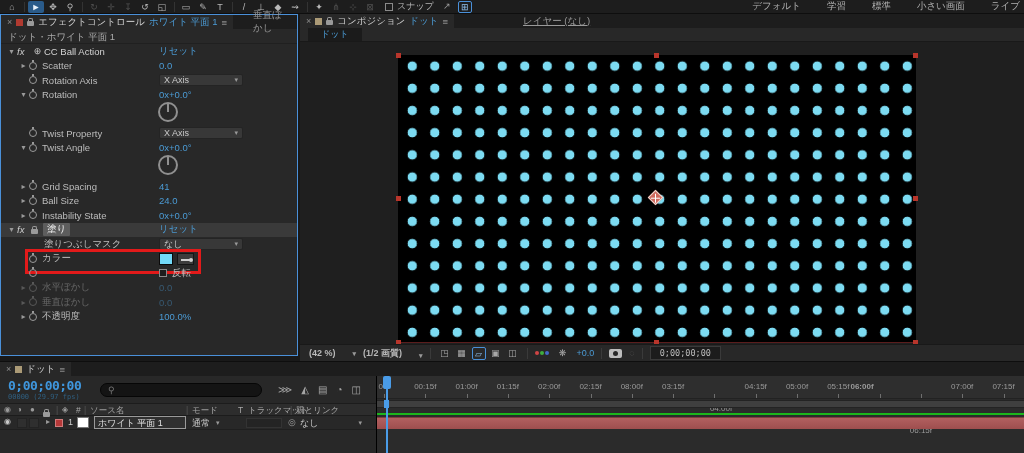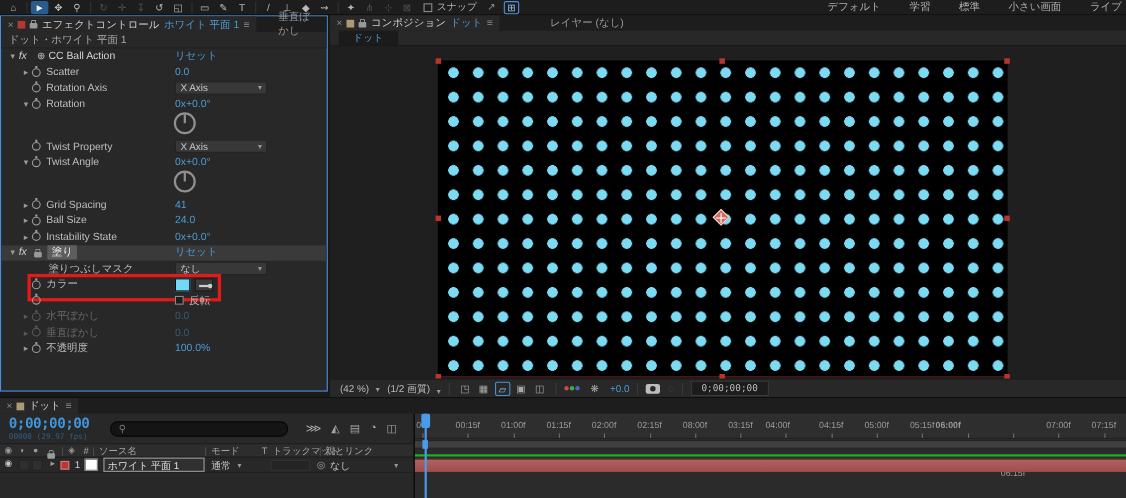--- a/index.html
+++ b/index.html
@@ -83,21 +83,21 @@
   .comp-frame { position:absolute; left:98px; top:13px; width:518px; height:288px;
     border-bottom:1px solid #5a1d1d; }
   .hdl { position:absolute; width:5px; height:5px; background:#b8352b; }
   .anchor { position:absolute; left:252px; top:137px; width:11px; height:11px; background:#cf6a5e;
     border:1px solid #f0d8d0; transform:rotate(45deg); }
   .anchor::before, .anchor::after { content:''; position:absolute; left:50%; top:50%; width:9px; height:1px; background:#fff; }
   .anchor::before { transform:translate(-50%,-50%) rotate(45deg); }
   .anchor::after { transform:translate(-50%,-50%) rotate(-45deg); }
   .viewer-toolbar { height:17px; background:#282828; border-top:1px solid #191919; display:flex;
     align-items:center; gap:7px; padding:0 9px; font-size:9px; color:#b9b9b9; flex:none; }
-  .vdd { display:flex; align-items:flex-end; gap:6px; white-space:nowrap; }
+  .vdd { display:flex; align-items:flex-end; gap:17px; white-space:nowrap;font-weight:bold; }
   .vdd .caret { font-size:7px; color:#9a9a9a; }
   .vsep { width:1px; height:11px; background:#3a3a3a; }
   .vicon { width:14px; height:13px; line-height:12px; text-align:center; font-size:9px; color:#a8a8a8; }
   .vicon.active { border:1px solid #4a90d9; color:#8fc0ee; border-radius:2px; }
   .rgbdots { display:flex; gap:1px; align-items:center; }
   .rgbdots i { width:4px; height:4px; border-radius:50%; display:inline-block; }
   .exposure { color:#4b9bd5; }
   .icam { width:13px; height:9px; background:#bdbdbd; border-radius:2px; position:relative; }
   .icam::before { content:''; position:absolute; left:4px; top:2px; width:5px; height:5px; border-radius:50%; background:#282828; }
   .ghost { color:#5a5a5a; }
@@ -349,21 +349,21 @@
     <div class="comp-panel">
       <div class="tabbar">
         <div class="tab active">
           <span class="tclose">×</span>
           <span class="chip tan"></span>
           <span class="ilock"></span>
           <span class="ttitle">コンポジション</span>
           <span class="ttarget">ドット</span>
           <span class="tmenu">≡</span>
         </div>
-        <div class="tab inactive" style="margin-left:40px;">
+        <div class="tab inactive" style="margin-left:63px;text-decoration:underline;">
           <span>レイヤー (なし)</span>
         </div>
       </div>
       <div class="cp-subtabs">
         <div class="viewer-tab">ドット</div>
       </div>
       <div class="viewer">
         <div class="comp-frame" id="comp-frame" style="background: radial-gradient(5px at 11.25px 11.1px, rgb(124, 219, 242) 4.5px, transparent 5px) 3px 0px / 22.5px 22.2px rgb(0, 0, 0);">
             <div class="hdl" style="left: -2px; top: -2px; background: rgb(184, 53, 43);"></div>
             <div class="hdl" style="left: 256px; top: -2px; background: rgb(184, 53, 43);"></div>
@@ -486,21 +486,21 @@
             <span class="rlbl" style="left: 130.9px;">01:15f</span>
             <span class="rtick" style="left: 130.9px;"></span>
             <span class="rlbl" style="left: 172.2px;">02:00f</span>
             <span class="rtick" style="left: 172.2px;"></span>
             <span class="rlbl" style="left: 213.5px;">02:15f</span>
             <span class="rtick" style="left: 213.5px;"></span>
             <span class="rlbl" style="left: 254.8px;">08:00f</span>
             <span class="rtick" style="left: 254.8px;"></span>
             <span class="rlbl" style="left: 296.1px;">03:15f</span>
             <span class="rtick" style="left: 296.1px;"></span>
-            <span class="rlbl" style="left: 330px;">04:00f</span>
+            <span class="rlbl" style="left: 344px; margin-top: 22px;">04:00f</span>
             <span class="rtick" style="left: 337.4px;"></span>
             <span class="rlbl" style="left: 378.7px;">04:15f</span>
             <span class="rtick" style="left: 378.7px;"></span>
             <span class="rlbl" style="left: 420px;">05:00f</span>
             <span class="rtick" style="left: 420px;"></span>
             <span class="rlbl" style="left: 461.3px;">05:15f</span>
             <span class="rtick" style="left: 461.3px;"></span>
             <span class="rlbl" style="left: 485px; font-weight: bold;">06:00f</span>
             <span class="rtick" style="left: 502.6px;"></span>
             <span class="rlbl" style="left: 543.9px; margin-top: 44px;">06:15f</span>

